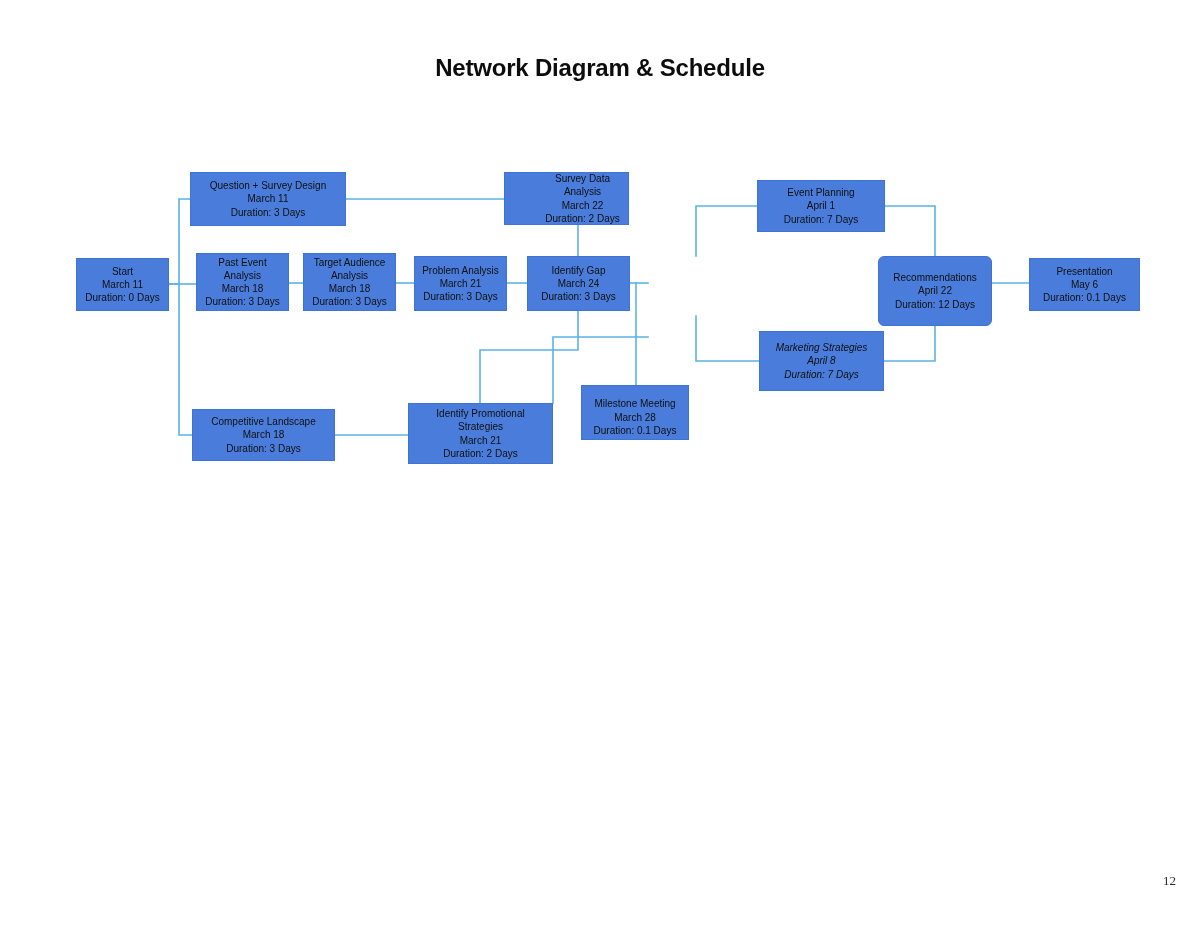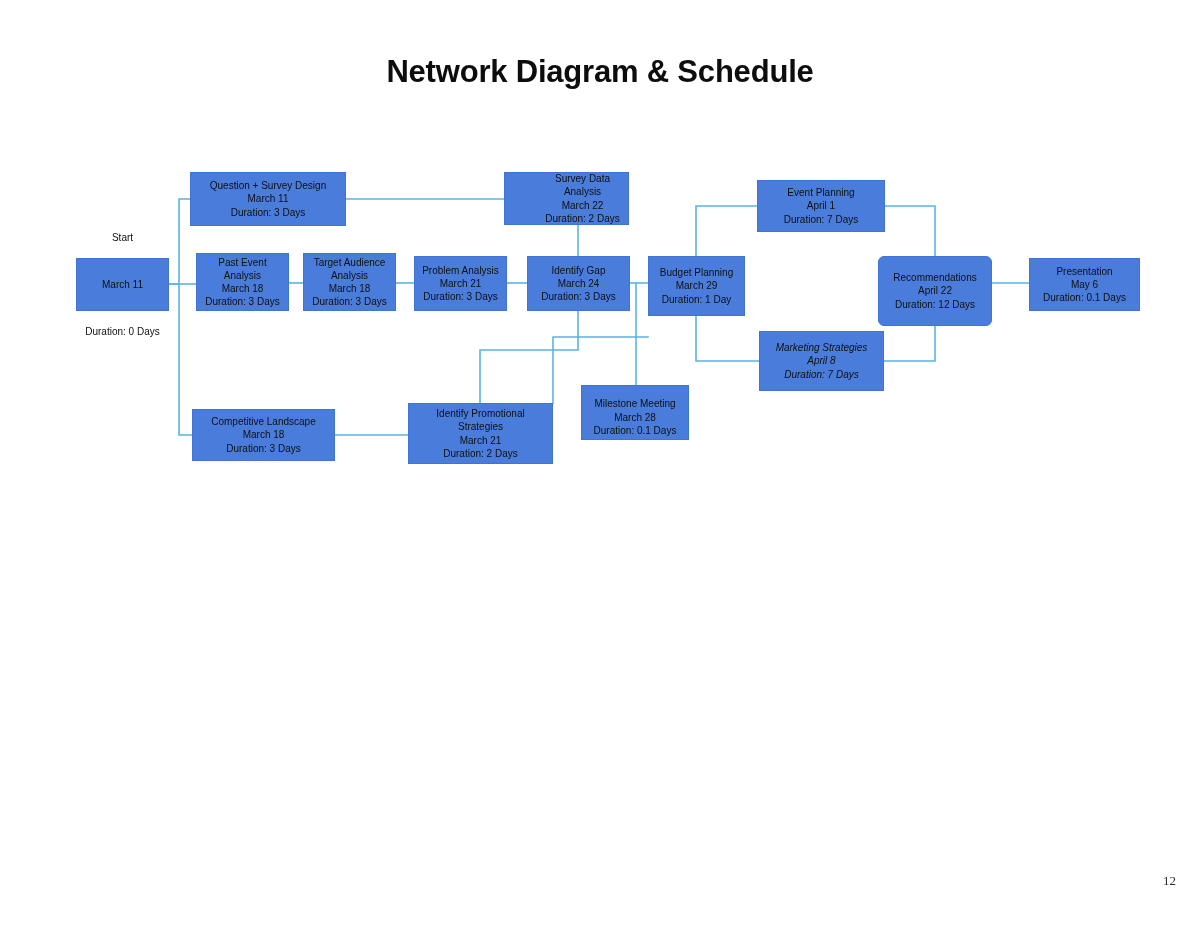--- a/index.html
+++ b/index.html
@@ -25,21 +25,21 @@
     height: 927px;
     background: #ffffff;
   }
 
   #slide-title {
     position: absolute;
     left: 0;
     top: 54px;
     width: 1200px;
     text-align: center;
-    font-size: 31px;
+    font-size: 24px;
     font-weight: bold;
     letter-spacing: -0.2px;
     color: #0d0d0d;
     font-family: "Liberation Sans", sans-serif;
   }
 
   #diagram {
     position: absolute;
     left: 0;
     top: 0;
@@ -114,21 +114,21 @@
         <polyline points="630,283 648,283" fill="none" stroke="#5bb3e4" stroke-width="1.6" stroke-linecap="square" stroke-linejoin="miter"></polyline>
         <polyline points="636,283 636,385" fill="none" stroke="#5bb3e4" stroke-width="1.6" stroke-linecap="square" stroke-linejoin="miter"></polyline>
         <polyline points="335,435 408,435" fill="none" stroke="#5bb3e4" stroke-width="1.6" stroke-linecap="square" stroke-linejoin="miter"></polyline>
         <polyline points="553,403 553,337 648,337" fill="none" stroke="#5bb3e4" stroke-width="1.6" stroke-linecap="square" stroke-linejoin="miter"></polyline>
         <polyline points="696,256 696,206 757,206" fill="none" stroke="#5bb3e4" stroke-width="1.6" stroke-linecap="square" stroke-linejoin="miter"></polyline>
         <polyline points="696,316 696,361 759,361" fill="none" stroke="#5bb3e4" stroke-width="1.6" stroke-linecap="square" stroke-linejoin="miter"></polyline>
         <polyline points="885,206 935,206 935,256" fill="none" stroke="#5bb3e4" stroke-width="1.6" stroke-linecap="square" stroke-linejoin="miter"></polyline>
         <polyline points="884,361 935,361 935,309" fill="none" stroke="#5bb3e4" stroke-width="1.6" stroke-linecap="square" stroke-linejoin="miter"></polyline>
         <polyline points="992,283 1029,283" fill="none" stroke="#5bb3e4" stroke-width="1.6" stroke-linecap="square" stroke-linejoin="miter"></polyline>
       </svg>
-  <div class="node" style="left: 76px; top: 258px; width: 93px; height: 53px; background: rgb(74, 125, 219); border-color: rgb(63, 115, 212); gap: 34px;">
+  <div class="node" style="left: 76px; top: 258px; width: 93px; height: 53px; background: rgb(74, 125, 219); border-color: rgb(63, 115, 212);">
         <div class="node-name">Start</div>
         <div class="node-date">March 11</div>
         <div class="node-duration">Duration: 0 Days</div>
       </div>
       <div class="node" style="left: 190px; top: 172px; width: 156px; height: 54px; background: rgb(74, 125, 219); border-color: rgb(63, 115, 212);">
         <div class="node-name">Question + Survey Design</div>
         <div class="node-date">March 11</div>
         <div class="node-duration">Duration: 3 Days</div>
       </div>
       <div class="node" style="left: 196px; top: 253px; width: 93px; height: 58px; background: rgb(74, 125, 219); border-color: rgb(63, 115, 212);">
@@ -150,25 +150,20 @@
       </div>
       <div class="node" style="left: 504px; top: 172px; width: 125px; height: 53px; background: rgb(74, 125, 219); border-color: rgb(63, 115, 212); padding-left: 35px;">
         <div class="node-name">Survey Data Analysis</div>
         <div class="node-date">March 22</div>
         <div class="node-duration">Duration: 2 Days</div>
       </div>
       <div class="node" style="left: 527px; top: 256px; width: 103px; height: 55px; background: rgb(74, 125, 219); border-color: rgb(63, 115, 212);">
         <div class="node-name">Identify Gap</div>
         <div class="node-date">March 24</div>
         <div class="node-duration">Duration: 3 Days</div>
-      </div>
-      <div class="node" style="left: 648px; top: 256px; width: 97px; height: 60px; background: rgb(74, 125, 219); border-color: rgb(63, 115, 212);">
-        <div class="node-name">Budget Planning</div>
-        <div class="node-date">March 29</div>
-        <div class="node-duration">Duration: 1 Day</div>
       </div>
       <div class="node" style="left: 757px; top: 180px; width: 128px; height: 52px; background: rgb(74, 125, 219); border-color: rgb(63, 115, 212);">
         <div class="node-name">Event Planning</div>
         <div class="node-date">April 1</div>
         <div class="node-duration">Duration: 7 Days</div>
       </div>
       <div class="node" style="left: 759px; top: 331px; width: 125px; height: 60px; background: rgb(74, 125, 219); border-color: rgb(63, 115, 212); font-style: italic;">
         <div class="node-name">Marketing Strategies</div>
         <div class="node-date">April 8</div>
         <div class="node-duration">Duration: 7 Days</div>

